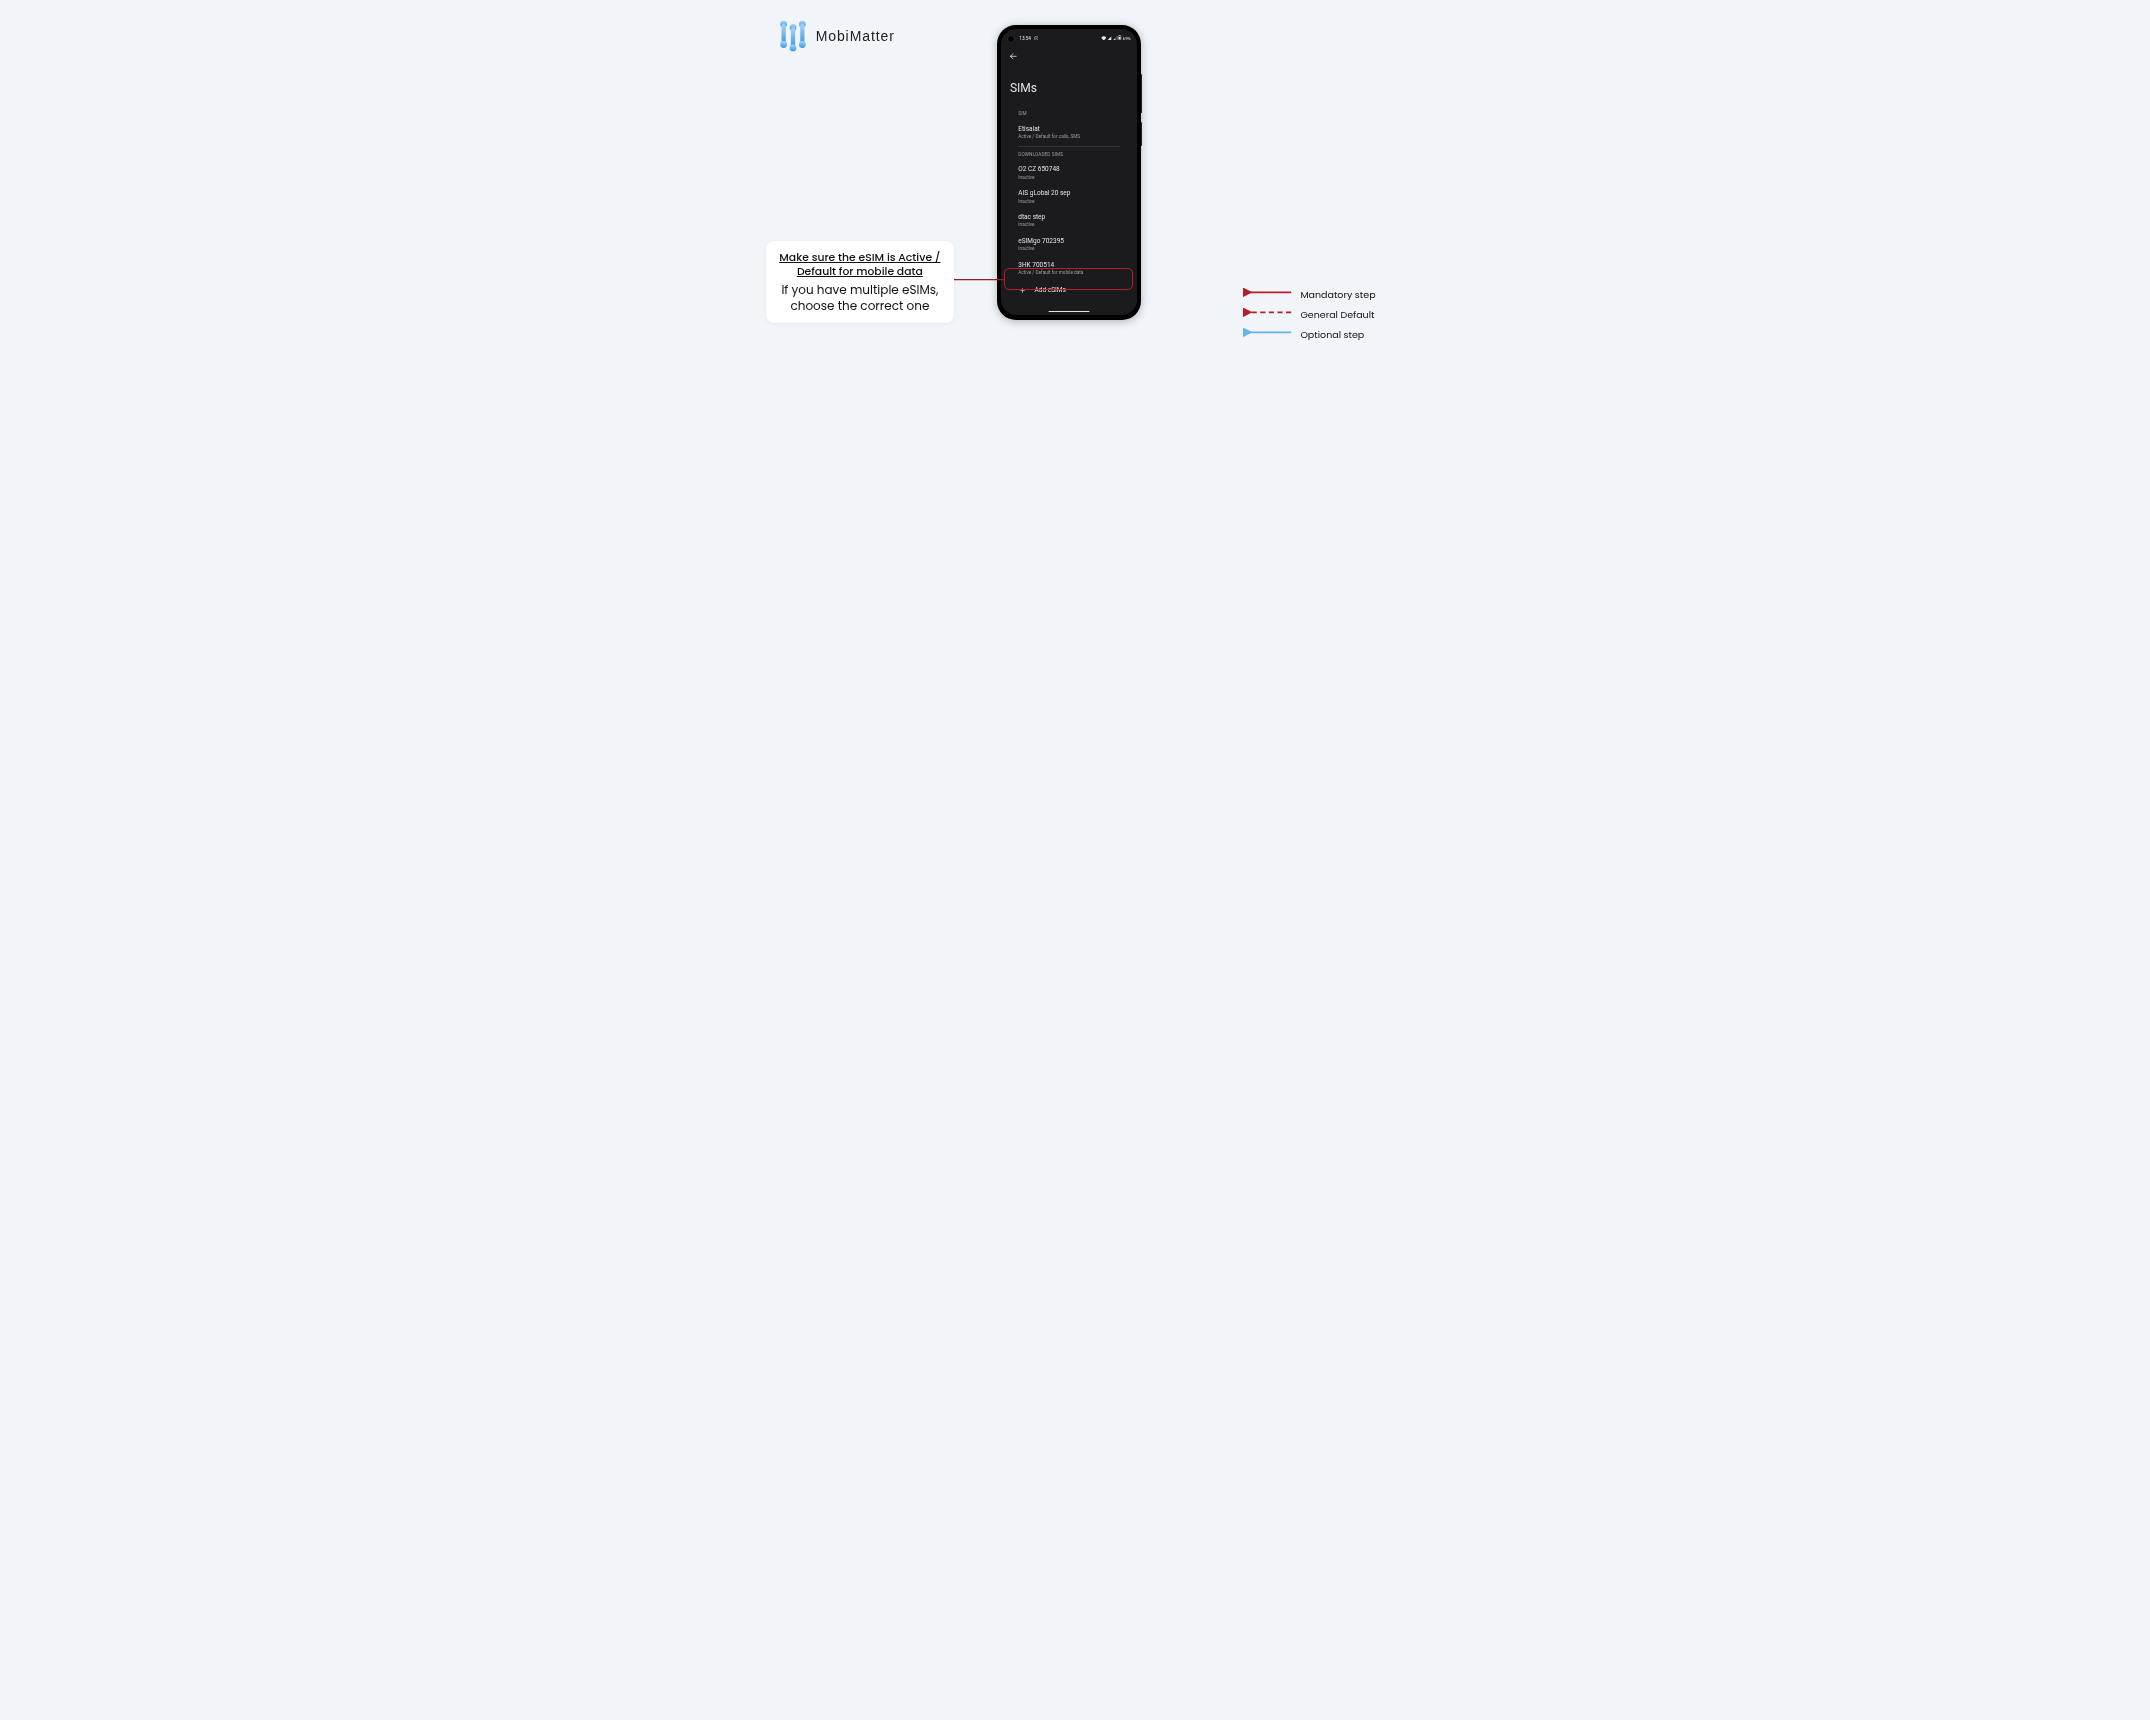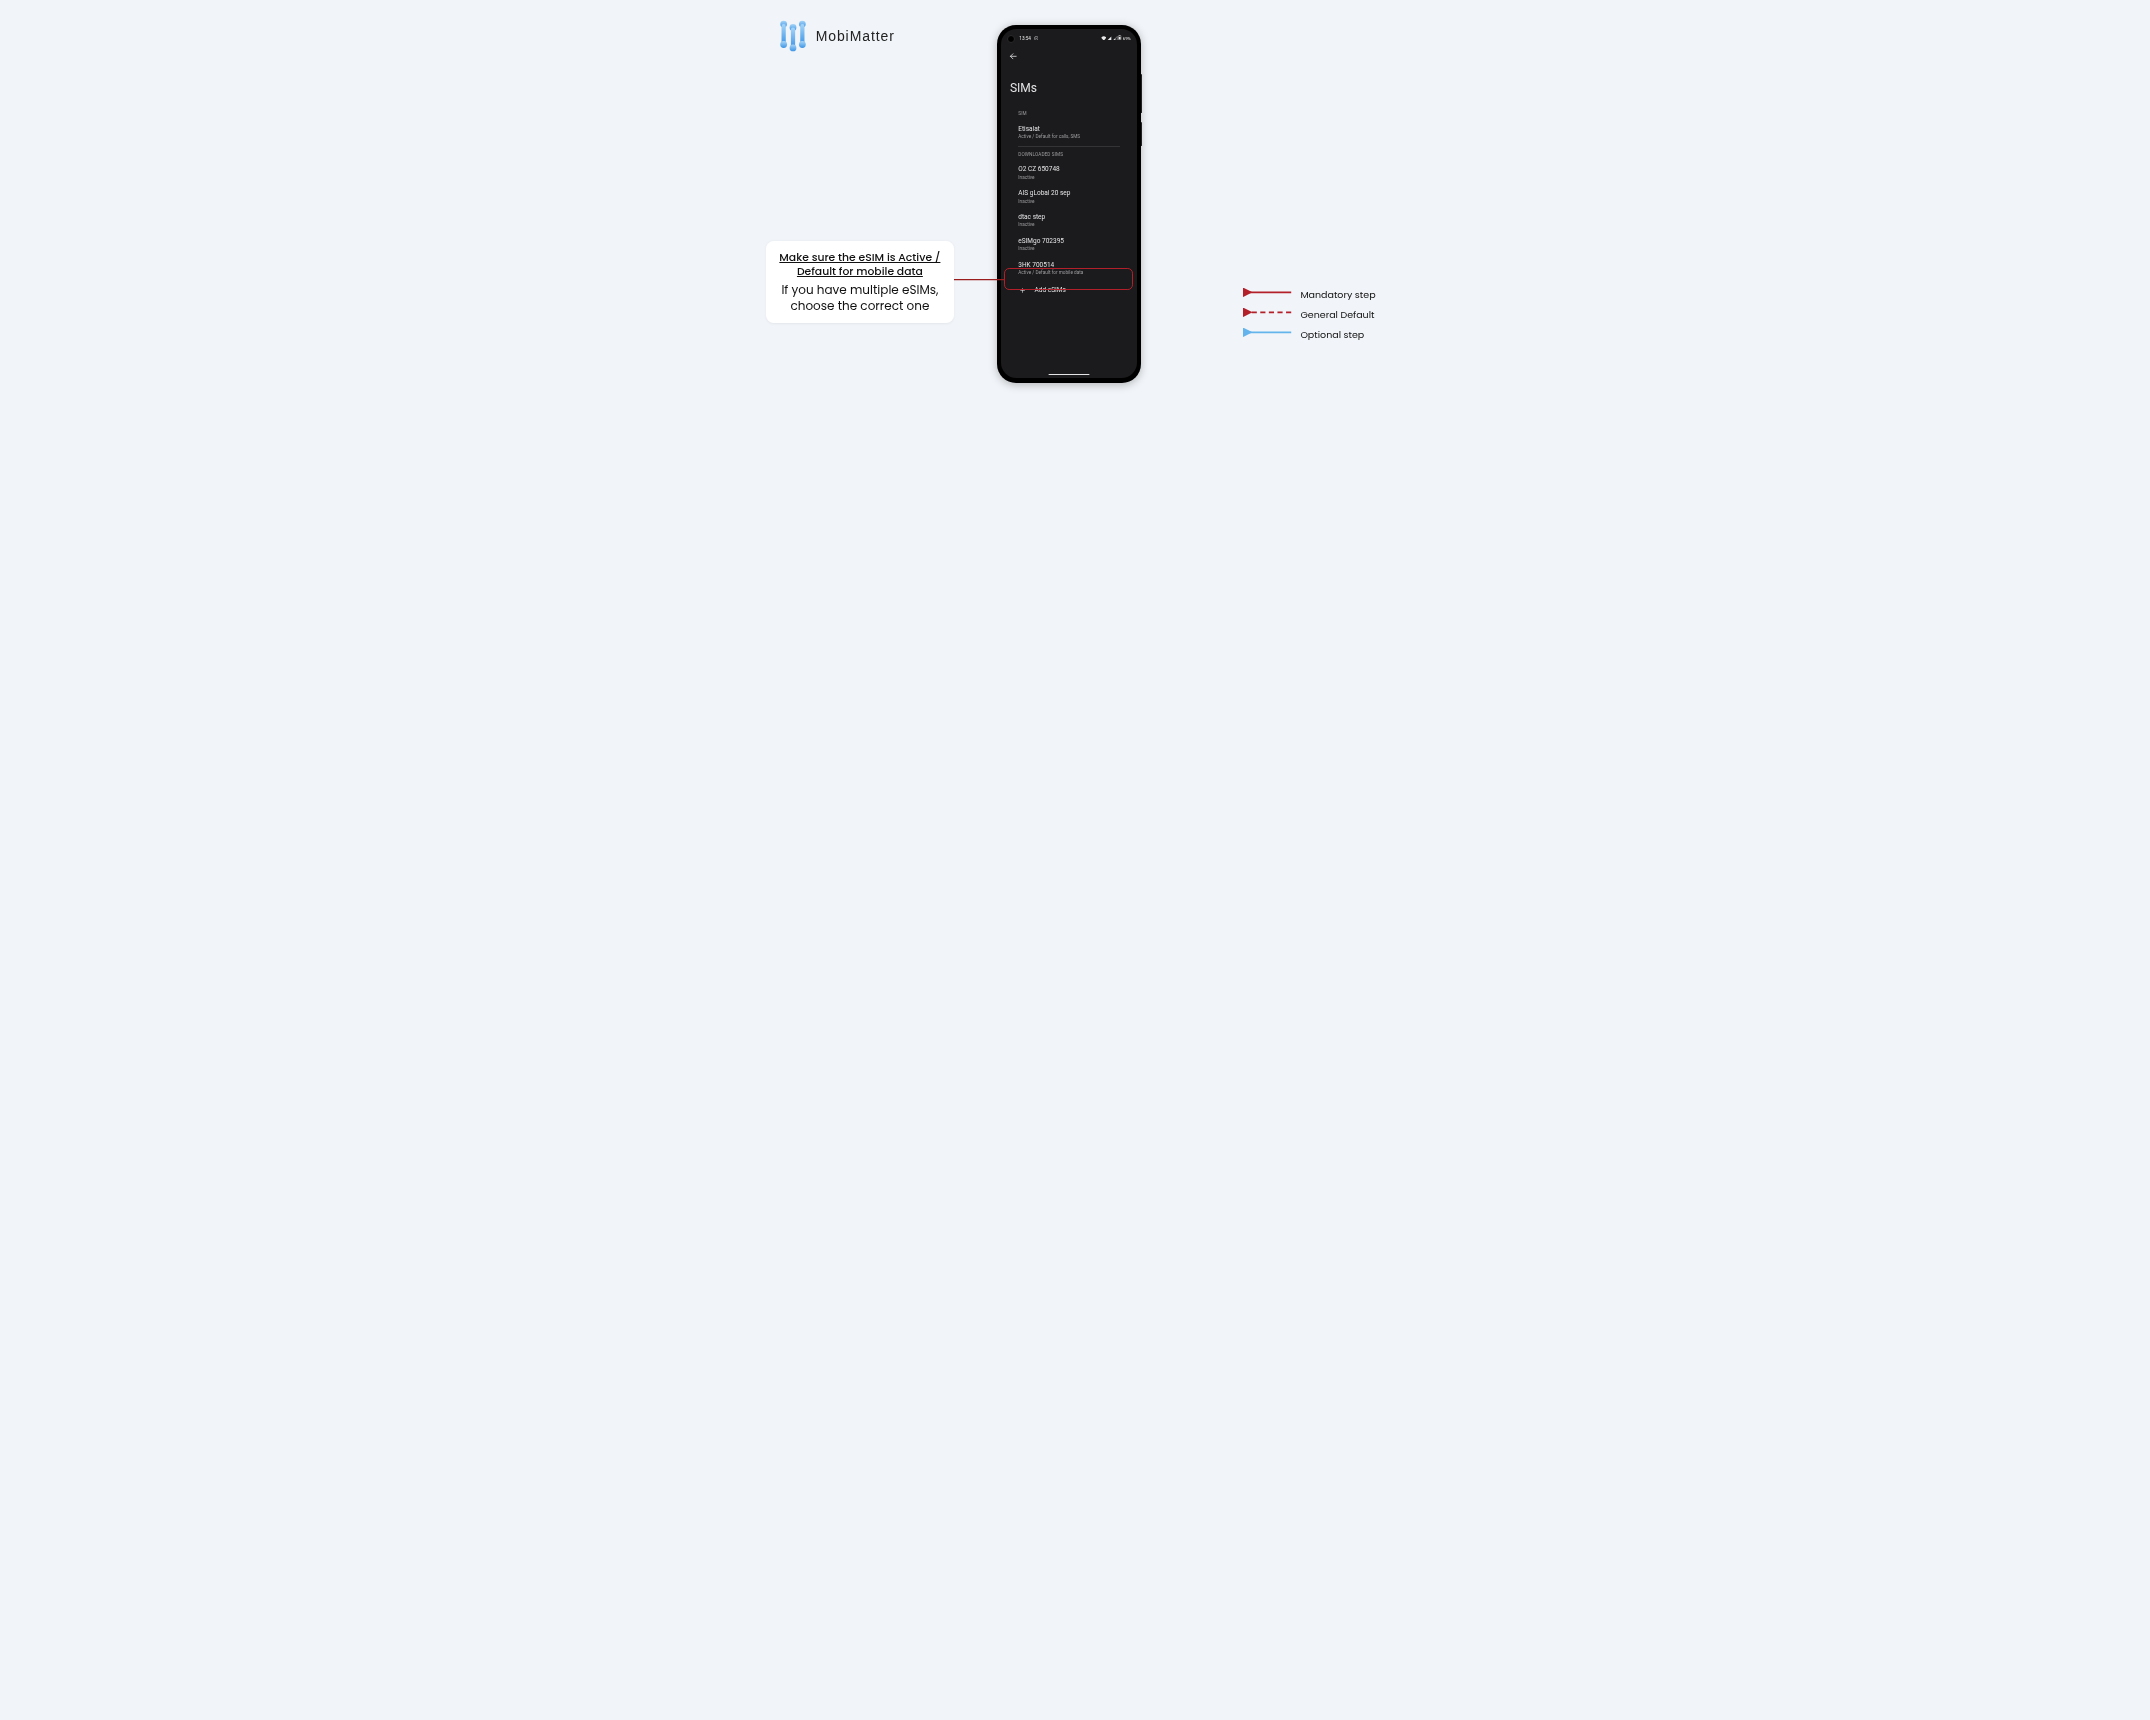--- a/index.html
+++ b/index.html
@@ -40,21 +40,21 @@
     letter-spacing: 0.9px;
     color: #222;
   }
 
   
   .phone {
     position: absolute;
     top: 25px;
     left: 245px;
     width: 144px;
-    height: 358px;
+    height: 295px;
     background: #000;
     border-radius: 19px;
     box-shadow: 0 1.7px 8.6px rgba(0,0,0,0.25);
   }
   .phone-inner {
     position: absolute;
     top: 4.3px;
     left: 4.3px;
     right: 4.3px;
     bottom: 5.2px;

